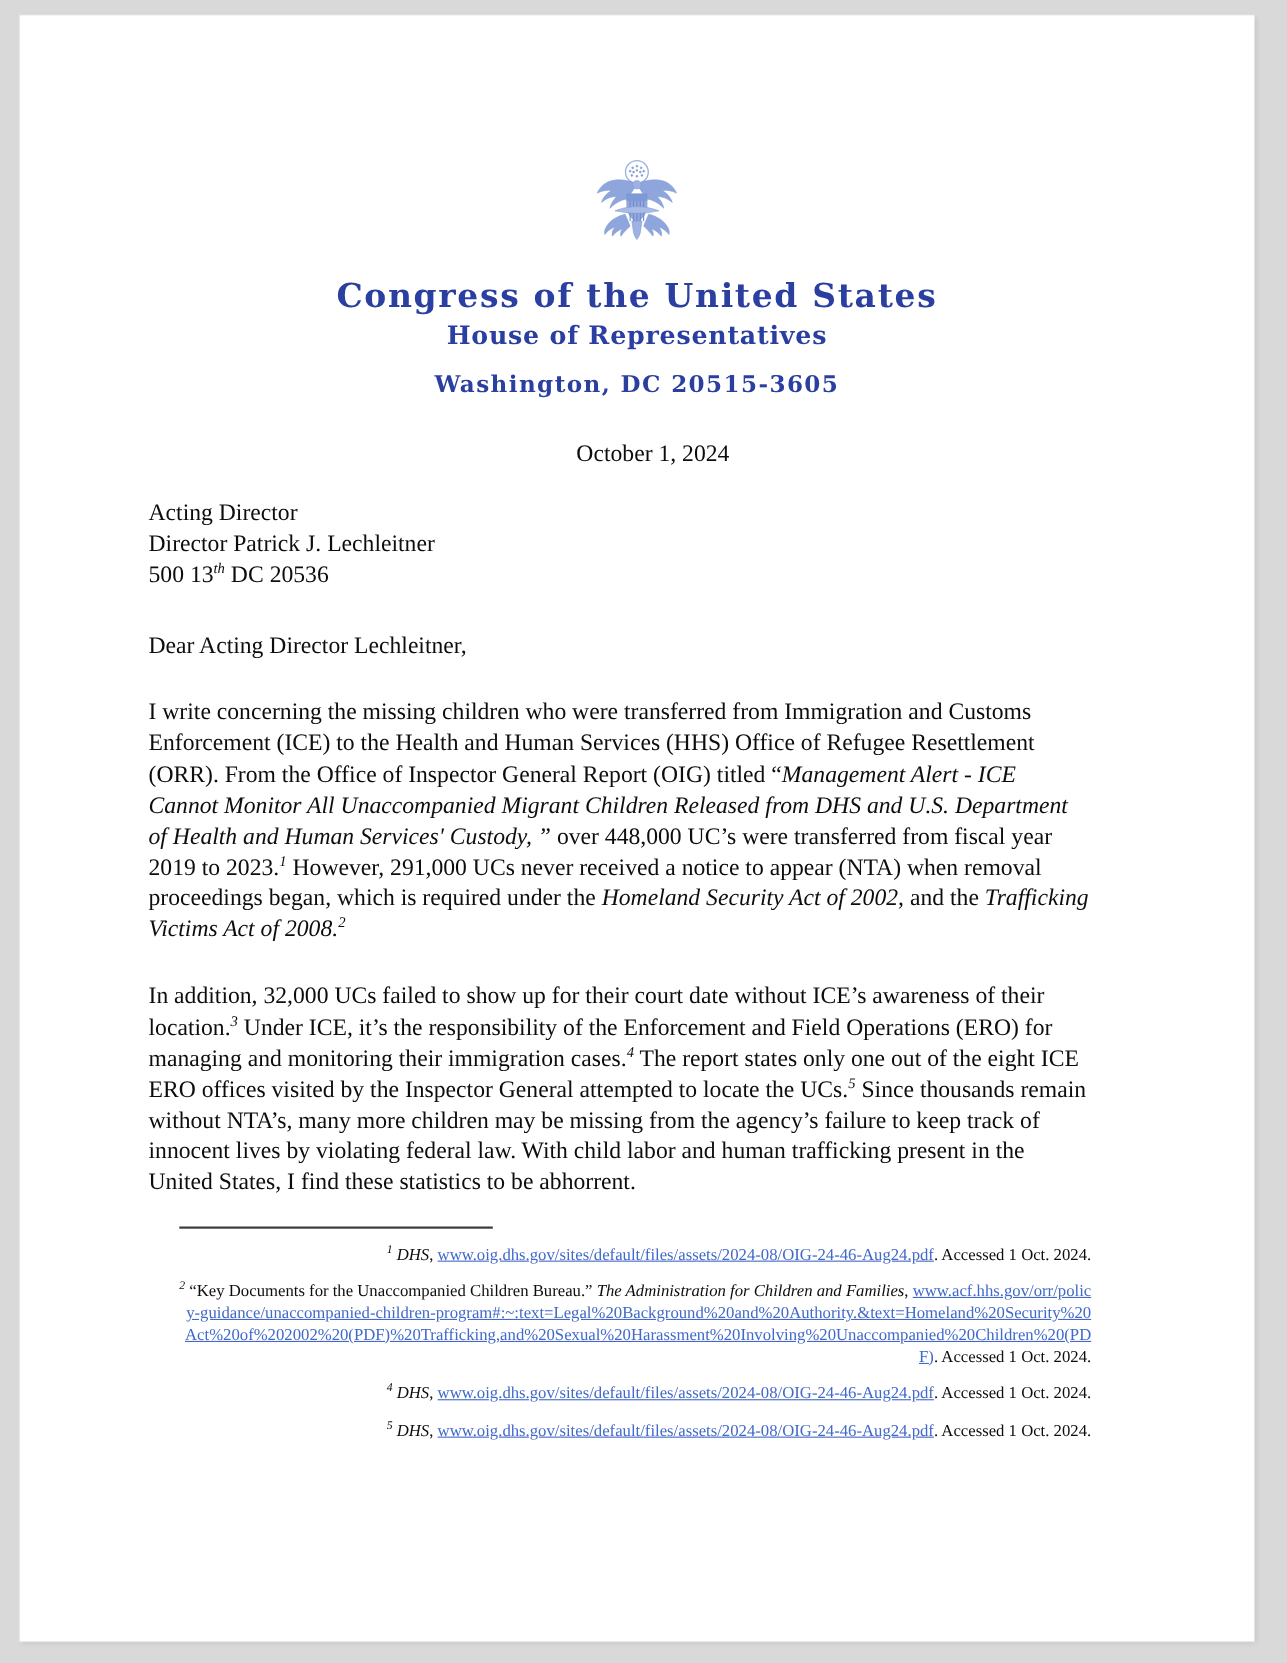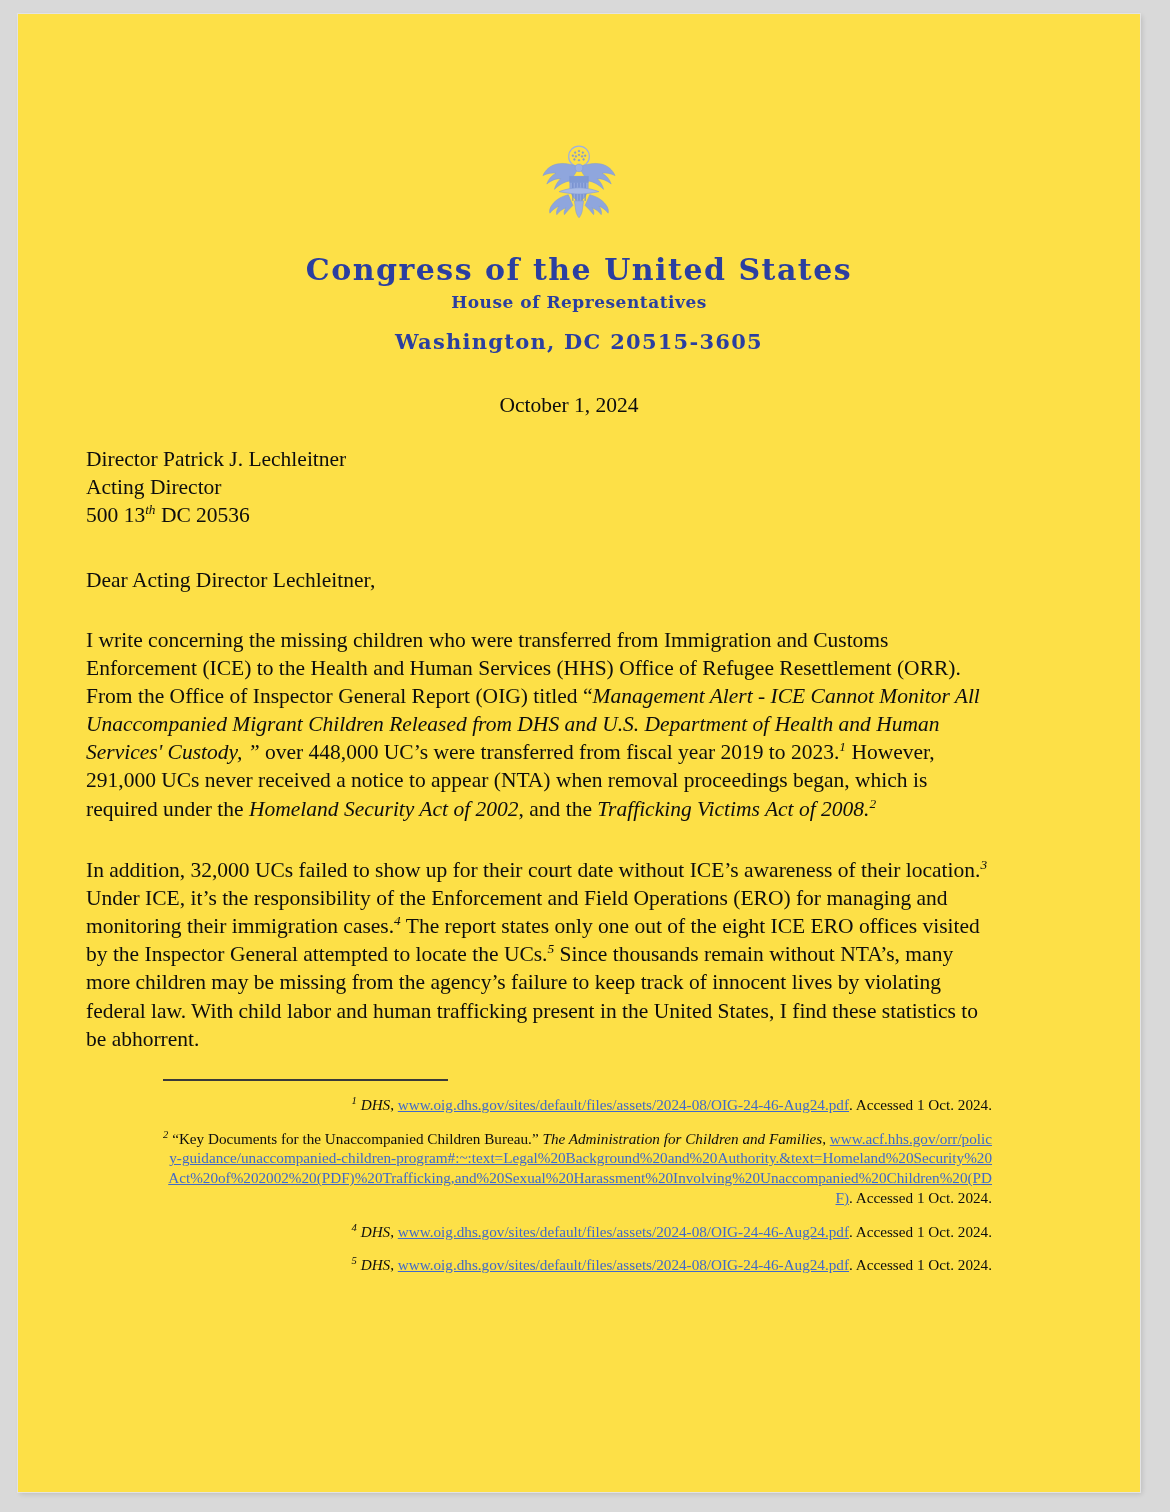--- a/index.html
+++ b/index.html
@@ -19,21 +19,21 @@
     width: 1170px;
     height: 1512px;
     background: #d9d9d9;
   }
   .page {
     position: absolute;
     left: 18px;
     top: 14px;
     width: 1122px;
     height: 1478px;
-    background: #fde047;
+    background: #ffffff;
     box-shadow: 0 0 0 1px #e3e3e3, 2px 2px 5px rgba(0,0,0,0.14);
     overflow: hidden;
   }
 
   
   .letterhead {
     text-align: center;
     padding-top: 130px;
   }
   .seal {
@@ -48,35 +48,35 @@
     font-weight: bold;
     letter-spacing: 0.04em;
   }
   .lh-line1 {
     font-size: 30px;
     line-height: 1.08;
     margin-top: 30px;
     letter-spacing: 0.05em;
   }
   .lh-line2 {
-    font-size: 17px;
+    font-size: 23px;
     line-height: 1.25;
     margin-top: 6px;
     letter-spacing: 0.03em;
   }
   .lh-line3 {
     font-size: 21px;
     line-height: 1.25;
     margin-top: 15px;
     letter-spacing: 0.06em;
   }
 
   
   .body-wrap {
-    padding: 0 148px 0 68px;
+    padding: 0 148px 0 117px;
     color: #0d0d0d;
   }
   .date-line {
     text-align: center;
     font-size: 21.5px;
     margin-top: 38px;
     margin-left: 60px;
   }
   .addr {
     margin-top: 28px;
@@ -185,22 +185,22 @@
       <div class="gothic lh-line1">Congress of the United States</div>
       <div class="gothic lh-line2">House of Representatives</div>
       <div class="gothic lh-line3">Washington, DC 20515-3605</div>
     </div>
 
     <div class="body-wrap">
 
       <div class="date-line">October 1, 2024</div>
 
       <div class="addr">
+        <div>Acting Director</div>
         <div>Director Patrick J. Lechleitner</div>
-        <div>Acting Director</div>
         <div>
           <span>500 13</span><sup>th</sup><span> DC 20536</span>
         </div>
       </div>
 
       <div class="salutation">Dear Acting Director Lechleitner,</div>
 
       <p class="para"><span>I write concerning the missing children who were transferred from Immigration and Customs Enforcement (ICE) to the Health and Human Services (HHS) Office of Refugee Resettlement (ORR).  From the Office of Inspector General Report (OIG) titled “</span><i>Management Alert - ICE Cannot Monitor All Unaccompanied Migrant Children Released from DHS and U.S. Department of Health and Human Services' Custody, ”</i><span> over 448,000 UC’s were transferred from fiscal year 2019 to 2023.</span><sup>1</sup><span>  However, 291,000 UCs never received a notice to appear (NTA) when removal proceedings began, which is required under the </span><i>Homeland Security Act of 2002</i><span>, and the </span><i>Trafficking Victims Act of 2008.</i><sup>2</sup></p>
 
       <p class="para"><span>In addition, 32,000 UCs failed to show up for their court date without ICE’s awareness of their location.</span><sup>3</sup><span>  Under ICE, it’s the responsibility of the Enforcement and Field Operations (ERO) for managing and monitoring their immigration cases.</span><sup>4</sup><span> The report states only one out of the eight ICE ERO offices visited by the Inspector General attempted to locate the UCs.</span><sup>5</sup><span>  Since thousands remain without NTA’s, many more children may be missing from the agency’s failure to keep track of innocent lives by violating federal law.  With child labor and human trafficking present in the United States, I find these statistics to be abhorrent.</span></p>

